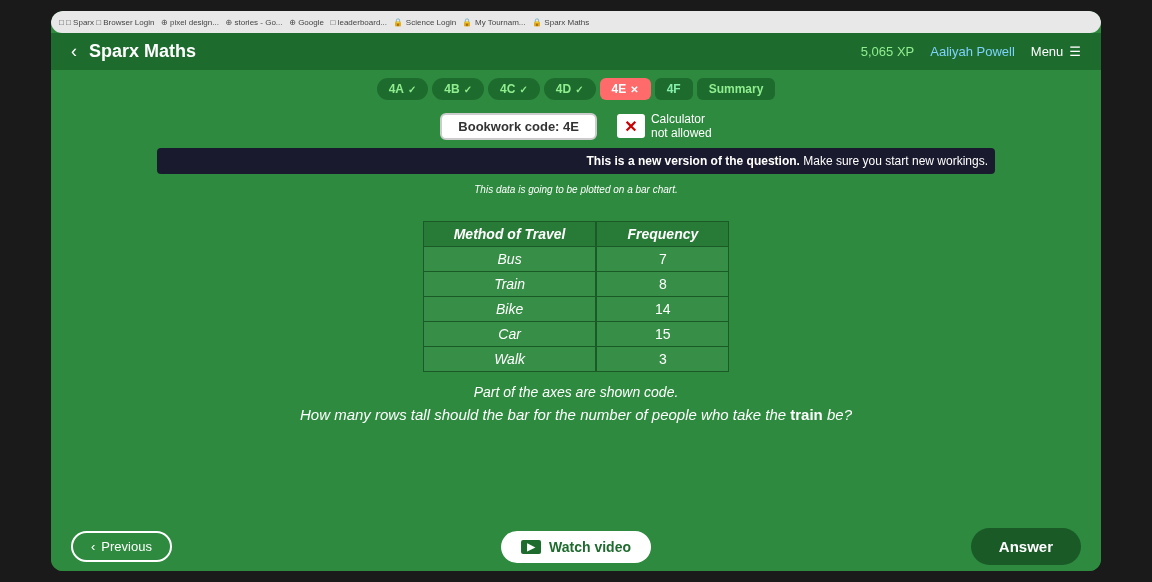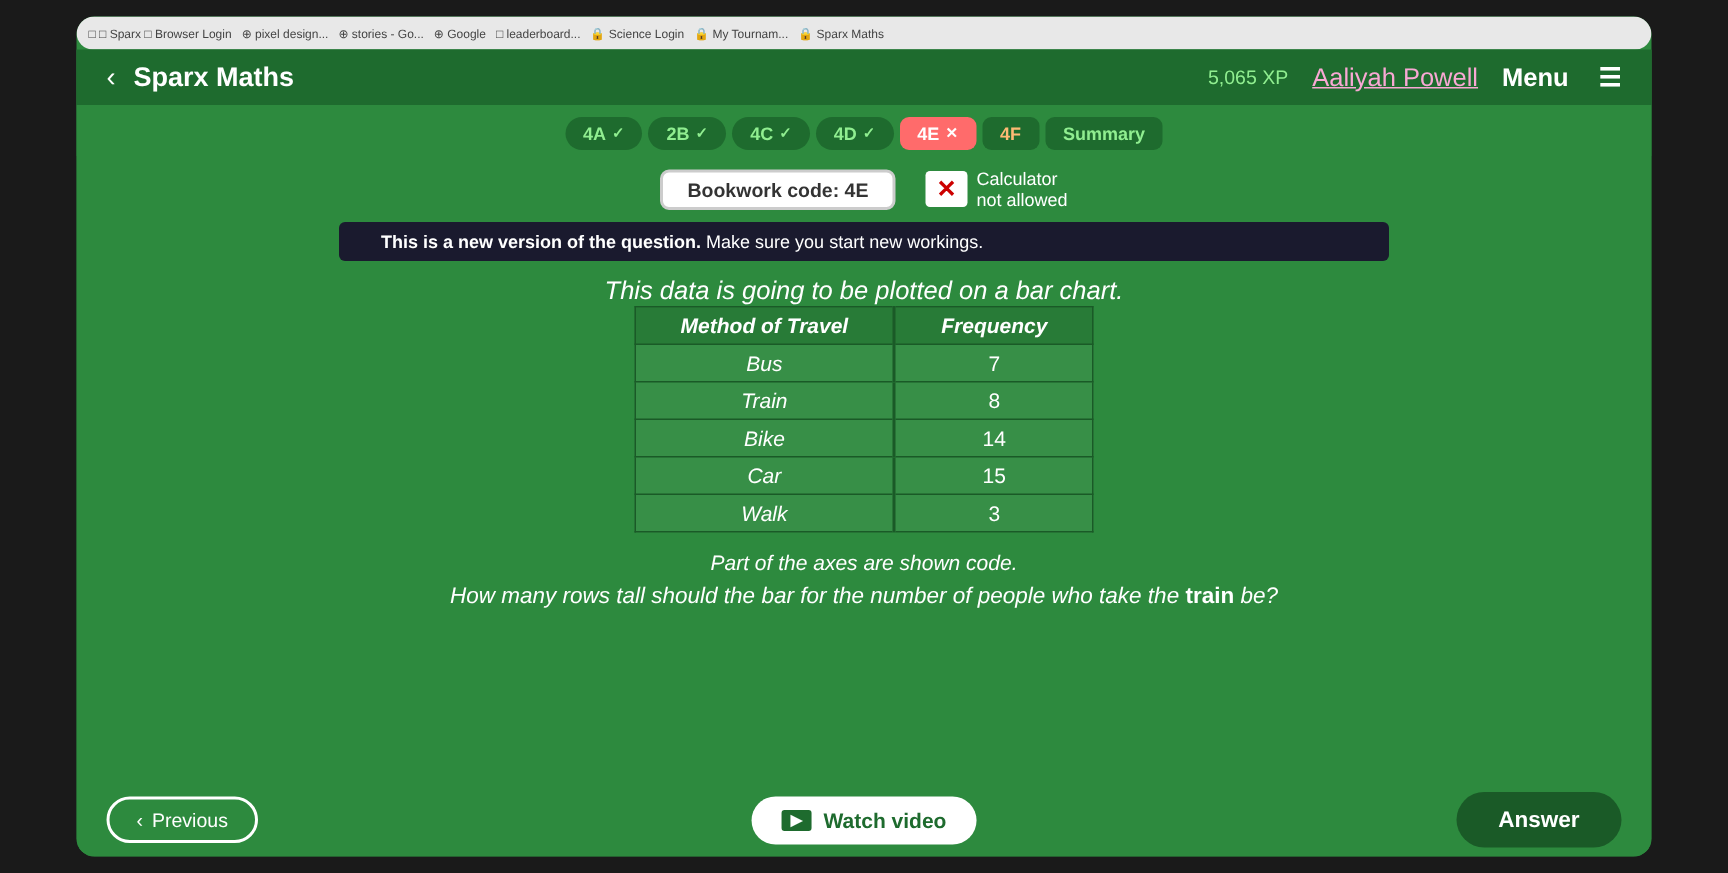--- a/index.html
+++ b/index.html
@@ -79,33 +79,31 @@
       align-items: center;
       gap: 16px;
     }
 
     .xp-text {
       color: #90ee90;
       font-size: 13px;
     }
 
     .user-text {
-      color: #f9a8d4;
-      font-size: 17px;
-      text-decoration: underline;
+      color: #7dd3fc;
+      font-size: 13px;
     }
 
     .menu-btn {
       color: #fff;
-      font-size: 17px;
-      cursor: pointer;
-      display: flex;
-      align-items: center;
-      gap: 20px;
-      font-weight: bold;
+      font-size: 13px;
+      cursor: pointer;
+      display: flex;
+      align-items: center;
+      gap: 6px;
     }
 
     
     .tab-bar {
       background: #2d8a3e;
       display: flex;
       justify-content: center;
       gap: 4px;
       padding: 8px 0 4px;
     }
@@ -127,21 +125,21 @@
       border-radius: 11px;
     }
 
     .tab-active {
       background: #ff6b6b;
       color: #fff;
     }
 
     .tab-inactive {
       background: #1e6b2e;
-      color: #fdba74;
+      color: #86efac;
     }
 
     .tab-summary {
       background: #1e6b2e;
       color: #90ee90;
     }
 
     .checkmark { color: #90ee90; font-size: 10px; }
     .x-mark { color: #fff; font-size: 10px; }
 
@@ -195,38 +193,38 @@
     .calc-x {
       color: #cc0000;
       font-size: 16px;
       font-weight: bold;
     }
 
     
     .warning-bar {
       background: #1a1a2e;
       color: #fff;
-      padding: 6px 28px;
+      padding: 6px 7px;
       font-size: 12px;
-      text-align: left;
+      text-align: right;
       border-radius: 4px;
-      width: 700px;
+      width: 838px;
       margin-bottom: 10px;
     }
 
     .warning-bar strong {
       font-weight: bold;
     }
 
     
     .question-text {
       color: #fff;
-      font-size: 17px;
+      font-size: 10px;
       text-align: center;
-      margin-bottom: 0;
+      margin-bottom: 26px;
       font-style: italic;
     }
 
     
     .data-table {
       border-collapse: collapse;
       margin-bottom: 12px;
     }
 
     .data-table th, .data-table td {
@@ -369,21 +367,21 @@
         </span>
       </div>
     </div>
 
     <div class="tab-bar">
       <div class="tab tab-complete">
         <span>4A</span>
         <span class="checkmark">✓</span>
       </div>
       <div class="tab tab-complete">
-        <span>2B</span>
+        <span>4B</span>
         <span class="checkmark">✓</span>
       </div>
       <div class="tab tab-complete">
         <span>4C</span>
         <span class="checkmark">✓</span>
       </div>
       <div class="tab tab-complete">
         <span>4D</span>
         <span class="checkmark">✓</span>
       </div>

